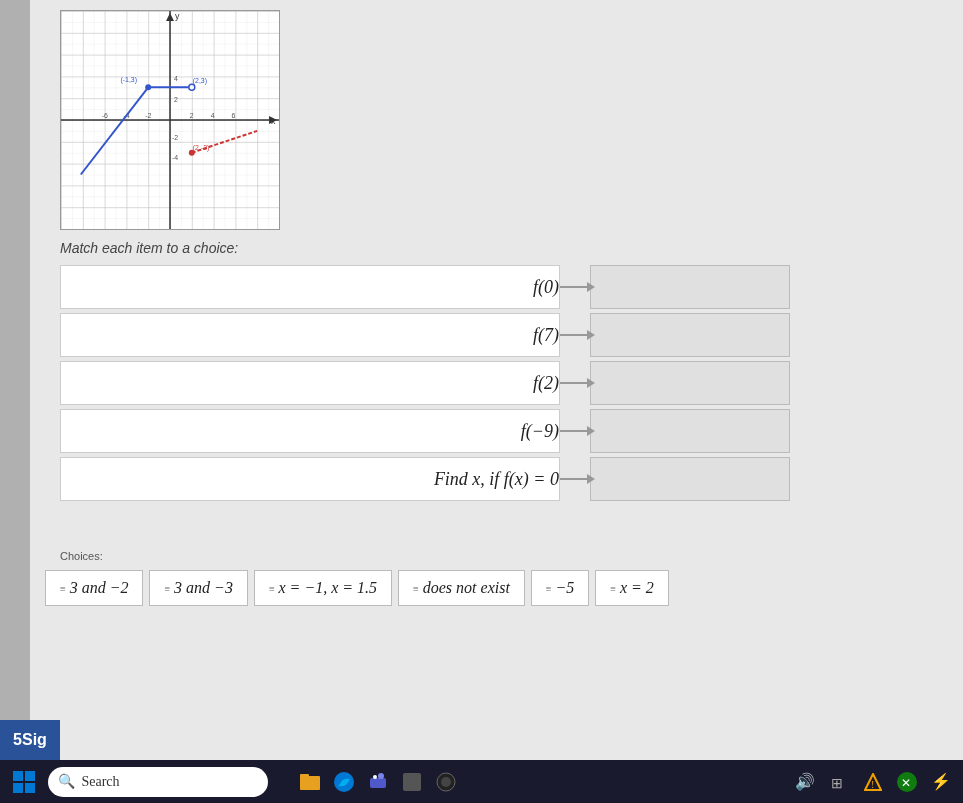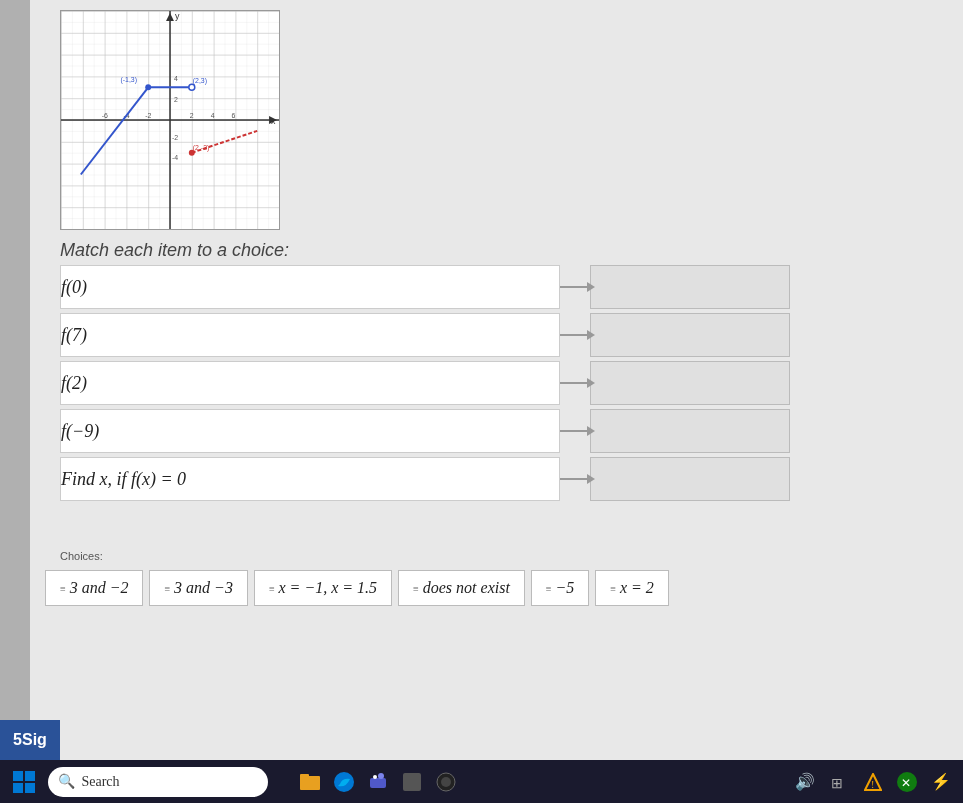--- a/index.html
+++ b/index.html
@@ -54,21 +54,21 @@
     .graph-canvas {
       width: 100%;
       height: 100%;
     }
 
     
     .match-instruction {
       position: absolute;
       top: 240px;
       left: 30px;
-      font-size: 18px;
+      font-size: 14px;
       color: #444;
       font-family: Arial, sans-serif;
       font-style: italic;
     }
 
     
     .match-container {
       position: absolute;
       top: 265px;
       left: 30px;
@@ -85,21 +85,21 @@
       height: 44px;
     }
 
     .match-question {
       width: 500px;
       height: 44px;
       background: white;
       border: 1px solid #ccc;
       display: flex;
       align-items: center;
-      justify-content: flex-start;
+      justify-content: flex-end;
       font-style: italic;
       font-size: 18px;
       color: #222;
     }
 
     .match-connector {
       width: 30px;
       height: 2px;
       background: #999;
       position: relative;

